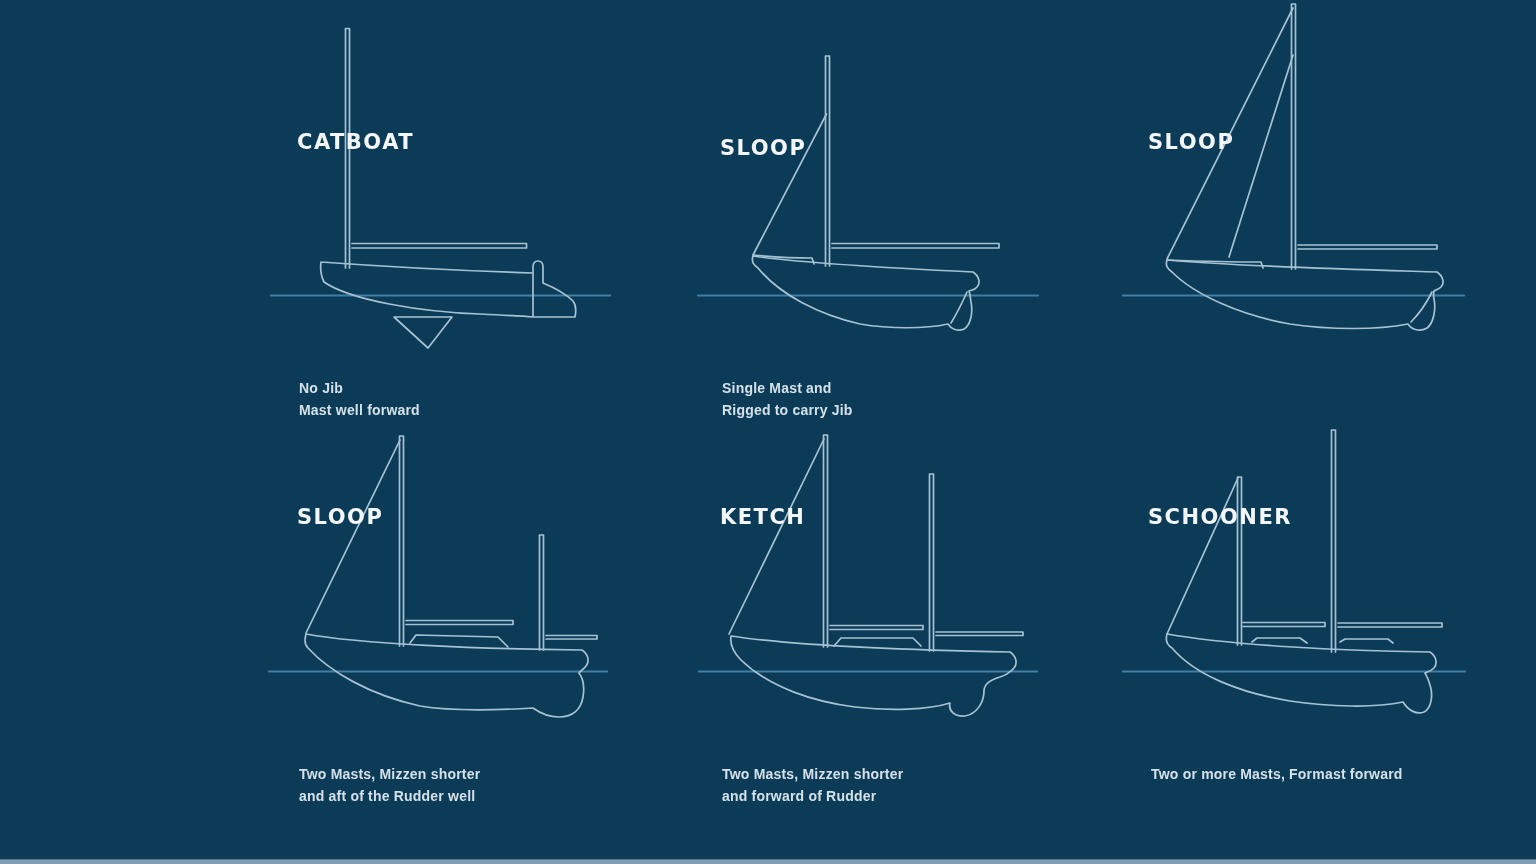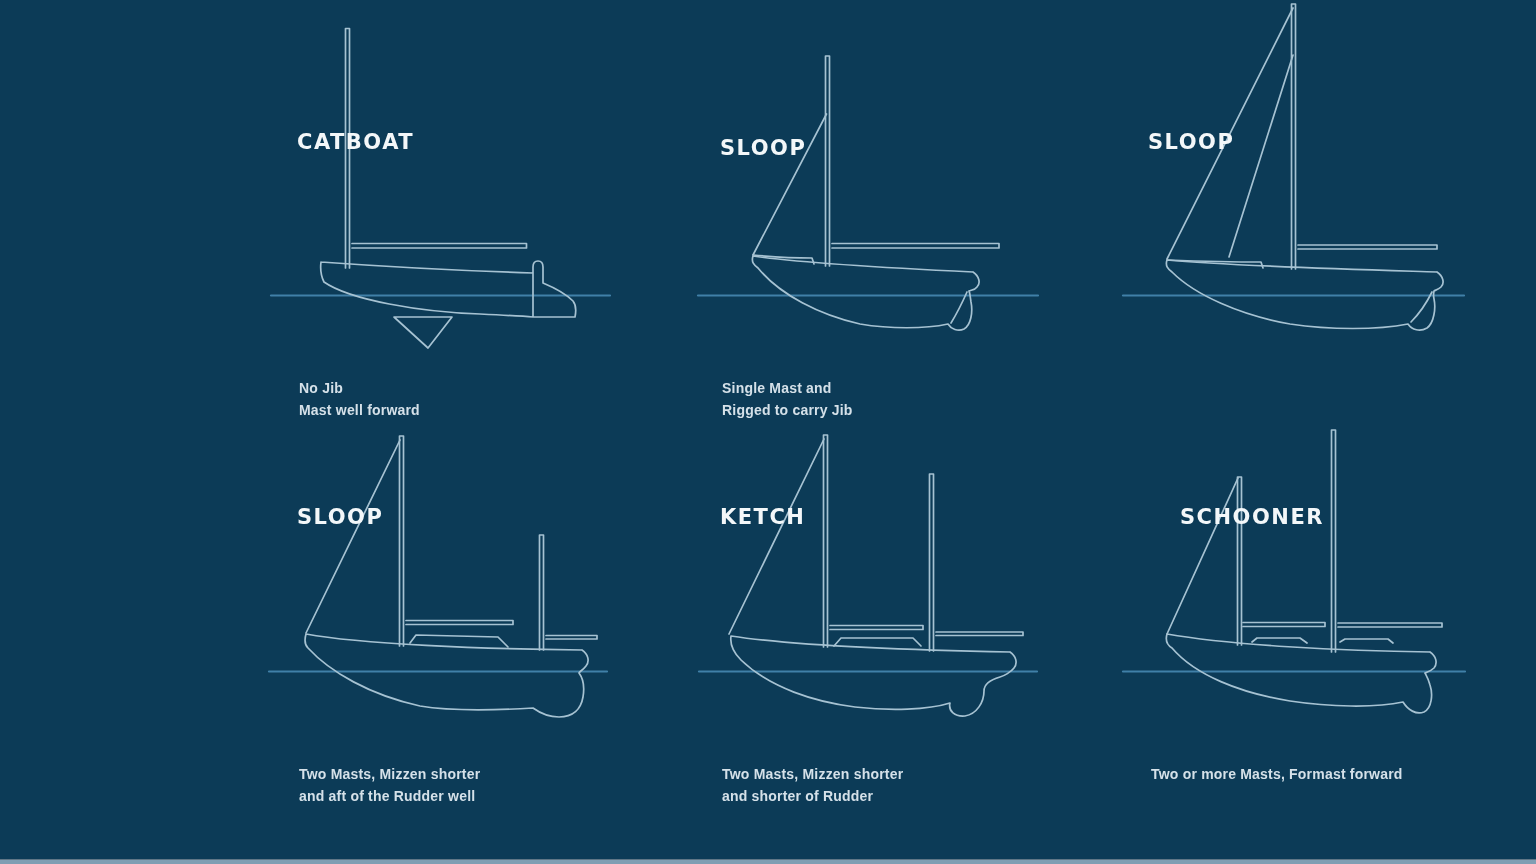--- a/index.html
+++ b/index.html
@@ -100,37 +100,37 @@
       <path d="M1340,642 L1345,639 L1388,639 L1393,643"></path>
       <path d="M1167,634 C1230,645 1340,651 1430,652 M1167,634 C1165,641 1167,645 1172,648 C1195,675 1240,693 1290,701 C1330,707 1375,708 1403,702 C1408,710 1416,715 1424,712 C1432,708 1433,694 1430,685 C1428,678 1426,675 1425,673 M1430,652 C1436,656 1438,663 1434,668 C1431,671 1427,672 1425,673"></path>
     </g>
   </svg>
 
   <div class="card-title" style="left:297px;top:130px">CATBOAT</div>
   <div class="card-title" style="left:720px;top:136px">SLOOP</div>
   <div class="card-title" style="left:1148px;top:130px">SLOOP</div>
   <div class="card-title" style="left:297px;top:505px">SLOOP</div>
   <div class="card-title" style="left:720px;top:505px">KETCH</div>
-  <div class="card-title" style="left:1180px;top:505px">SCHOONER</div>
+  <div class="card-title" style="left:1148px;top:505px">SCHOONER</div>
 
   <div class="card-desc" style="left:299px;top:357px">
     <span>No Jib</span>
     <span>Mast well forward</span>
   </div>
   <div class="card-desc" style="left:722px;top:357px">
     <span>Single Mast and</span>
     <span>Rigged to carry Jib</span>
   </div>
   <div class="card-desc" style="left:299px;top:743px">
     <span>Two Masts, Mizzen shorter</span>
     <span>and aft of the Rudder well</span>
   </div>
   <div class="card-desc" style="left:722px;top:743px">
     <span>Two Masts, Mizzen shorter</span>
-    <span>and shorter of Rudder</span>
+    <span>and forward of Rudder</span>
   </div>
   <div class="card-desc" style="left:1151px;top:743px">
     <span>Two or more Masts, Formast forward</span>
     <span></span>
   </div>
 
   <div class="footer-bar"></div>
 </div>
 
 </body></html>

